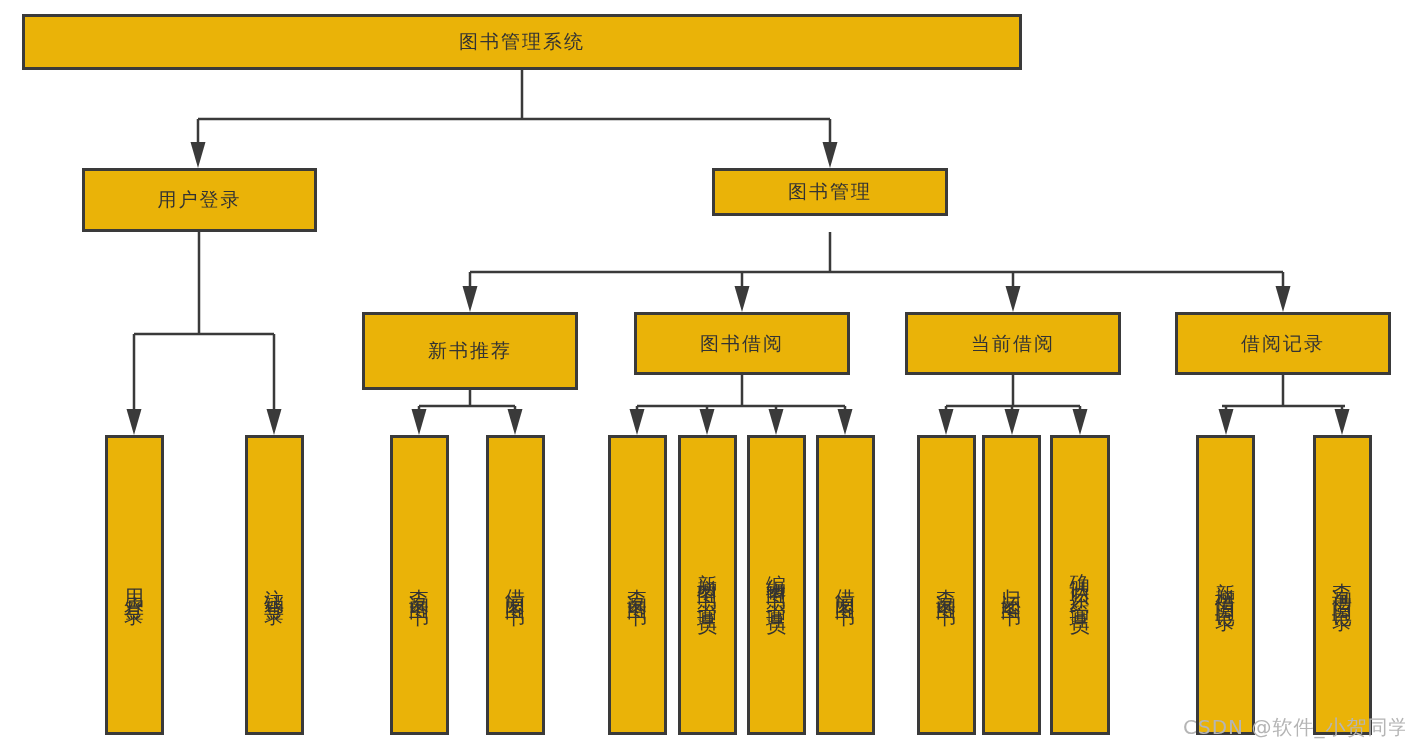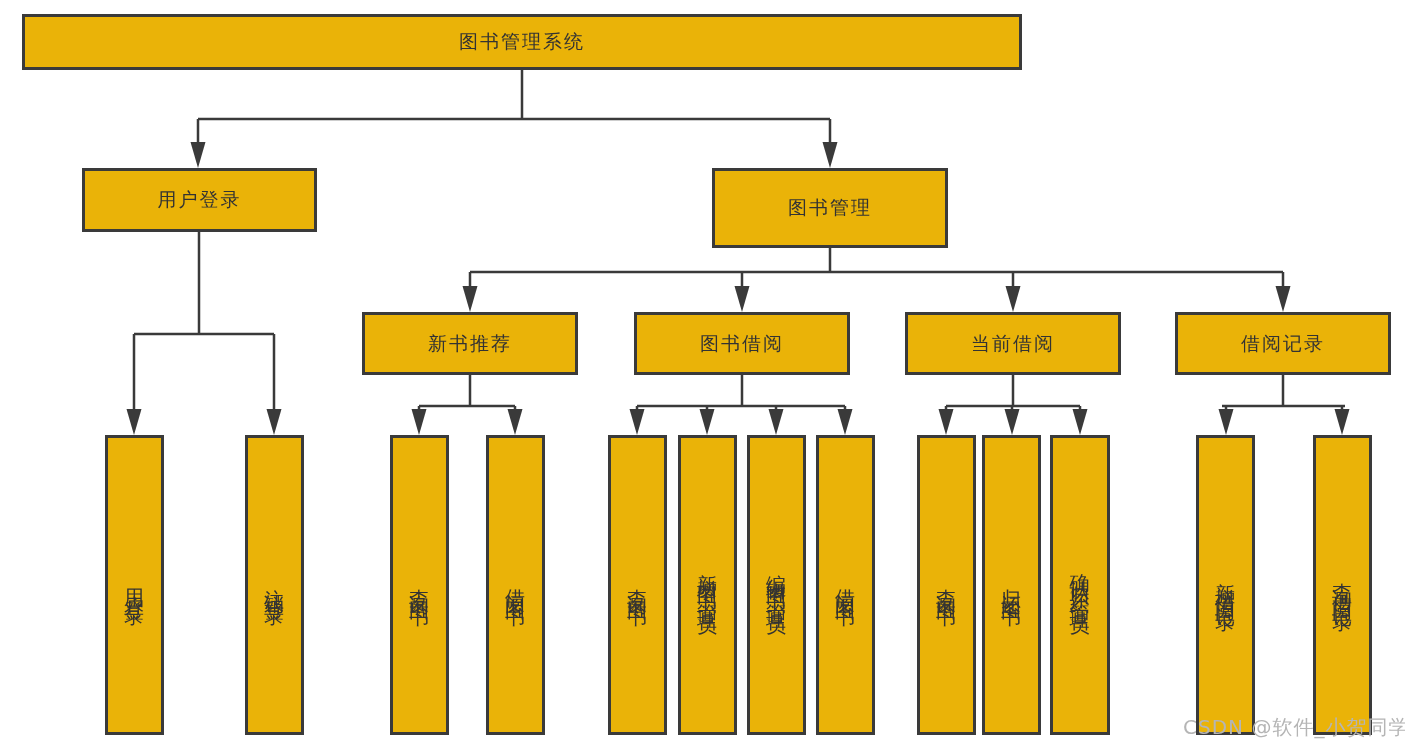--- a/index.html
+++ b/index.html
@@ -100,23 +100,23 @@
       <polygon points="1072.5,409 1087.5,409 1080,435"></polygon>
 
       <polygon points="1218.5,409 1233.5,409 1226,435"></polygon>
       <polygon points="1334.5,409 1349.5,409 1342,435"></polygon>
     </g>
   </svg>
 
   <div class="box" style="left:22px; top:14px; width:1000px; height:56px;">图书管理系统</div>
 
   <div class="box" style="left:82px; top:168px; width:235px; height:64px;">用户登录</div>
-  <div class="box" style="left:712px; top:168px; width:236px; height:80px;">图书管理</div>
+  <div class="box" style="left:712px; top:168px; width:236px; height:48px;">图书管理</div>
 
-  <div class="box" style="left:362px; top:312px; width:216px; height:63px;">新书推荐</div>
+  <div class="box" style="left:362px; top:312px; width:216px; height:78px;">新书推荐</div>
   <div class="box" style="left:634px; top:312px; width:216px; height:63px;">图书借阅</div>
   <div class="box" style="left:905px; top:312px; width:216px; height:63px;font-family:Liberation Serif, serif;">当前借阅</div>
   <div class="box" style="left:1175px; top:312px; width:216px; height:63px;">借阅记录</div>
 
   <div class="box v" style="left:105px; top:435px; width:59px; height:300px;">用户登录</div>
   <div class="box v" style="left:245px; top:435px; width:59px; height:300px;">注销登录</div>
 
   <div class="box v" style="left:390px; top:435px; width:59px; height:300px;">查询图书</div>
   <div class="box v" style="left:486px; top:435px; width:59px; height:300px;">借阅图书</div>
 

